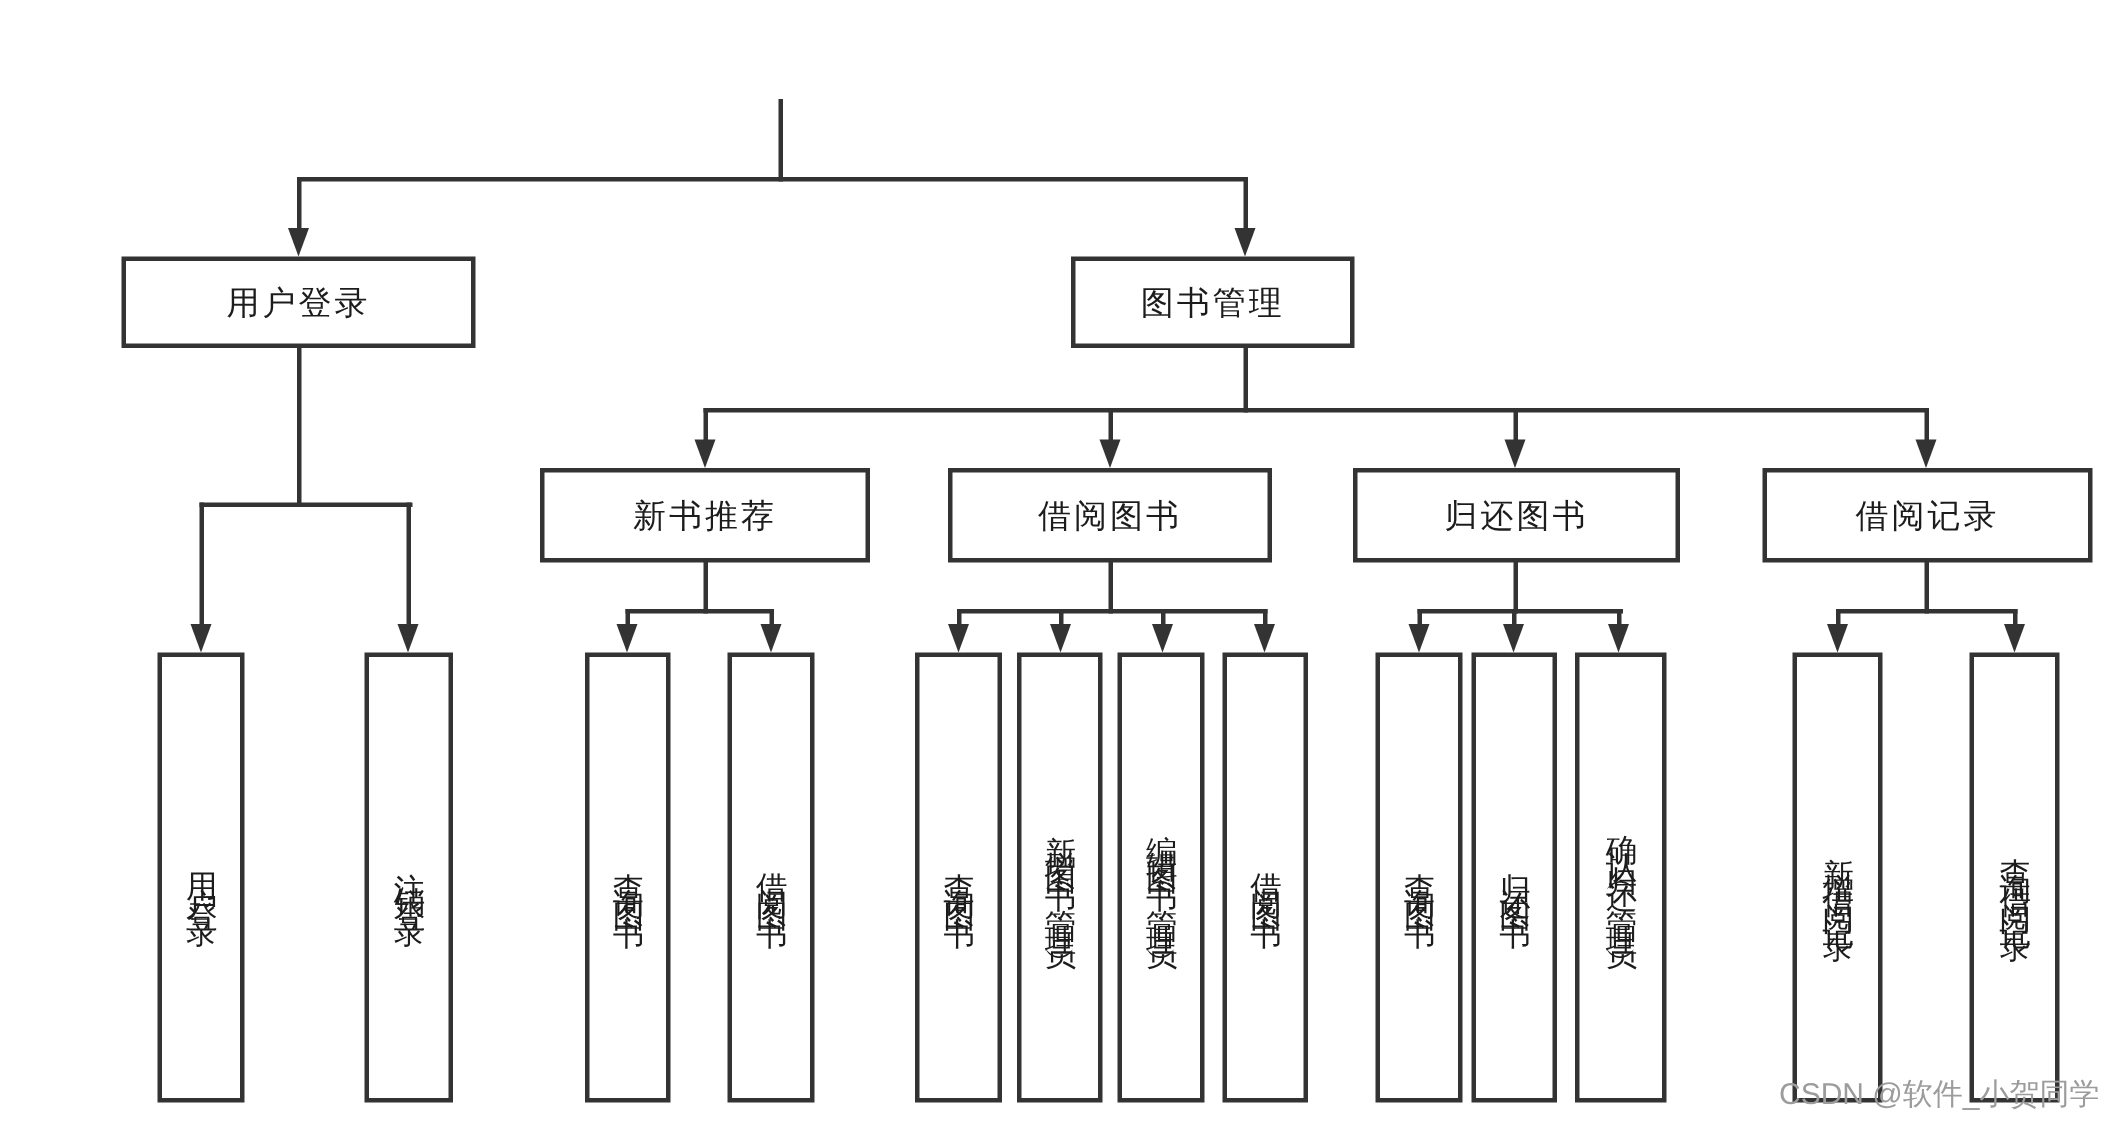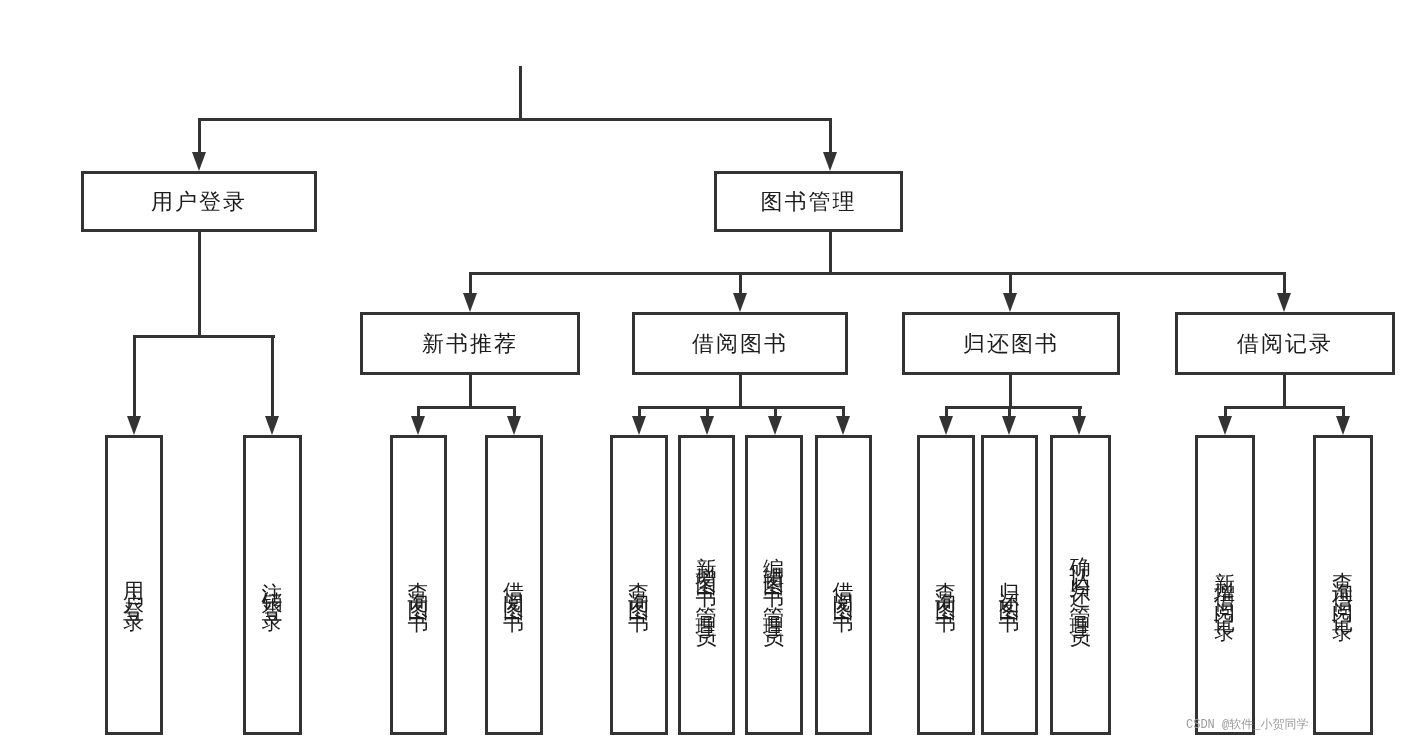--- a/index.html
+++ b/index.html
@@ -31,24 +31,23 @@
   .hl{position:absolute;height:3px;background:var(--line,#333);}
   .arr{
     position:absolute;width:0;height:0;
     border-left:7px solid transparent;
     border-right:7px solid transparent;
     border-top:19px solid var(--line,#333);
   }
   .watermark{
     position:absolute;
     color:var(--watermark,#9c9c9c);
-    font-size:12px;
+    font-size:20px;
     white-space:nowrap;
     z-index:10;
-    font-family:Liberation Mono, monospace;
   }
 </style>
 </head>
 <body>
 
 <div id="canvas">
 
 
   <div>
     <div class="vl" style="left:519px;top:66px;height:55px;"></div>

